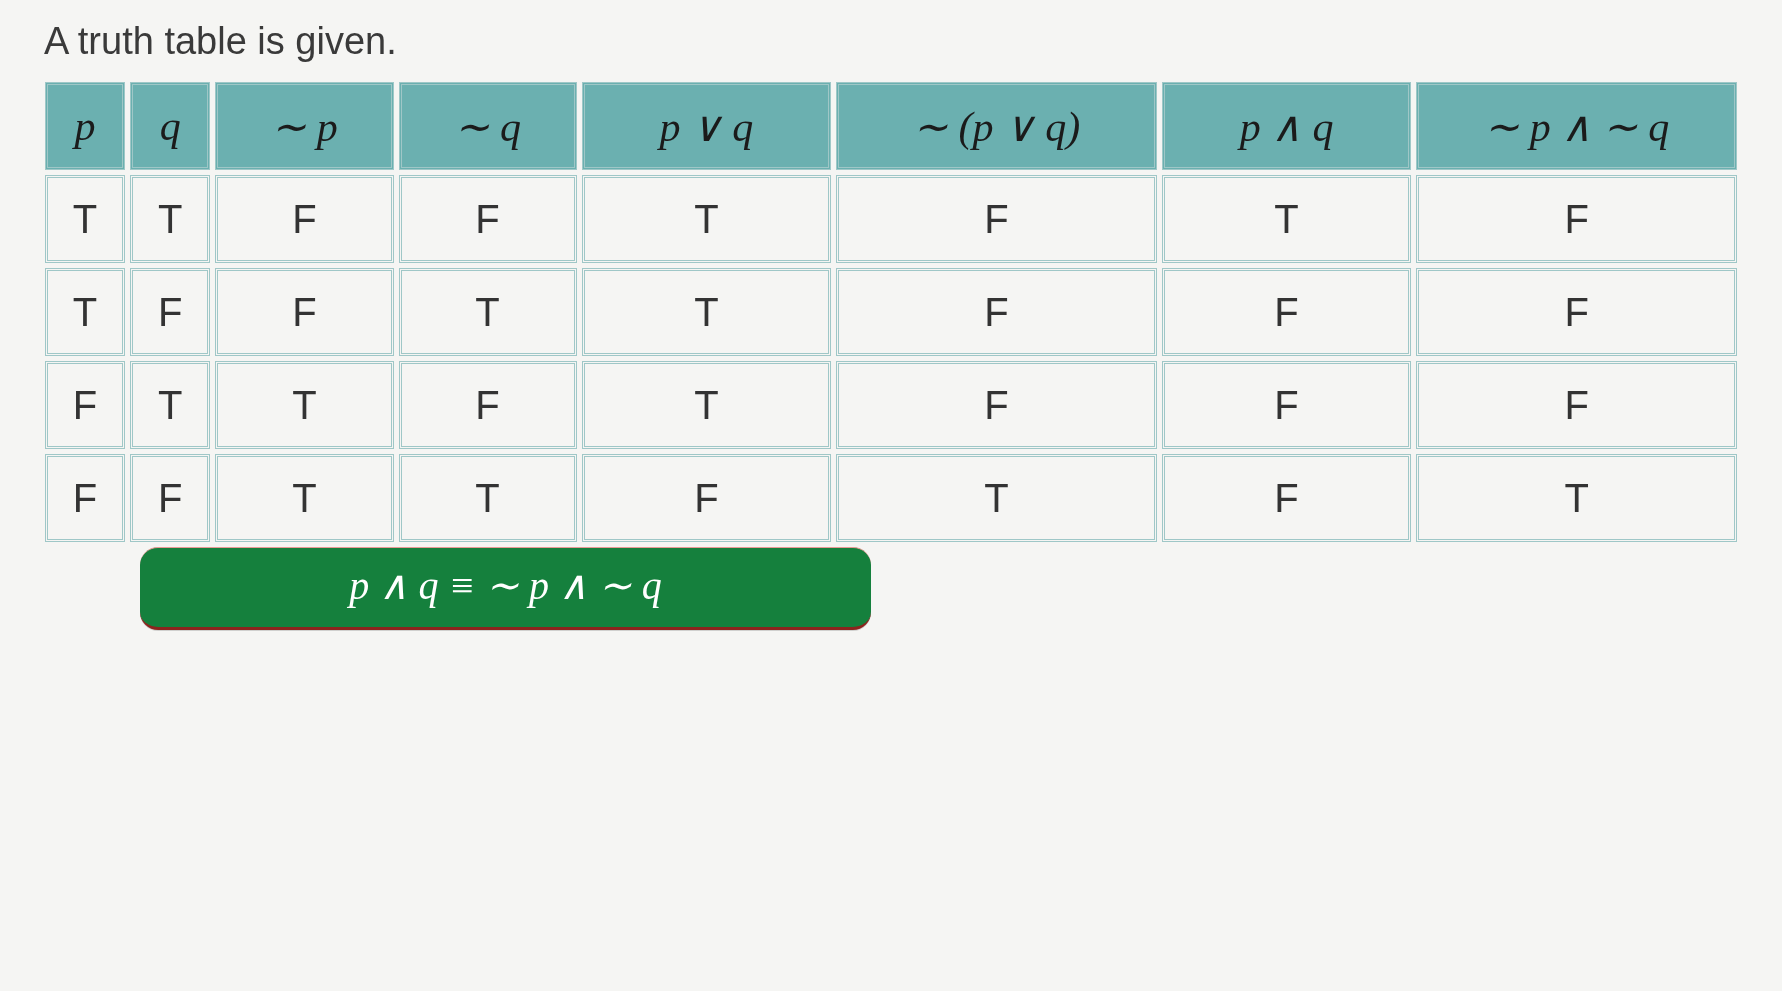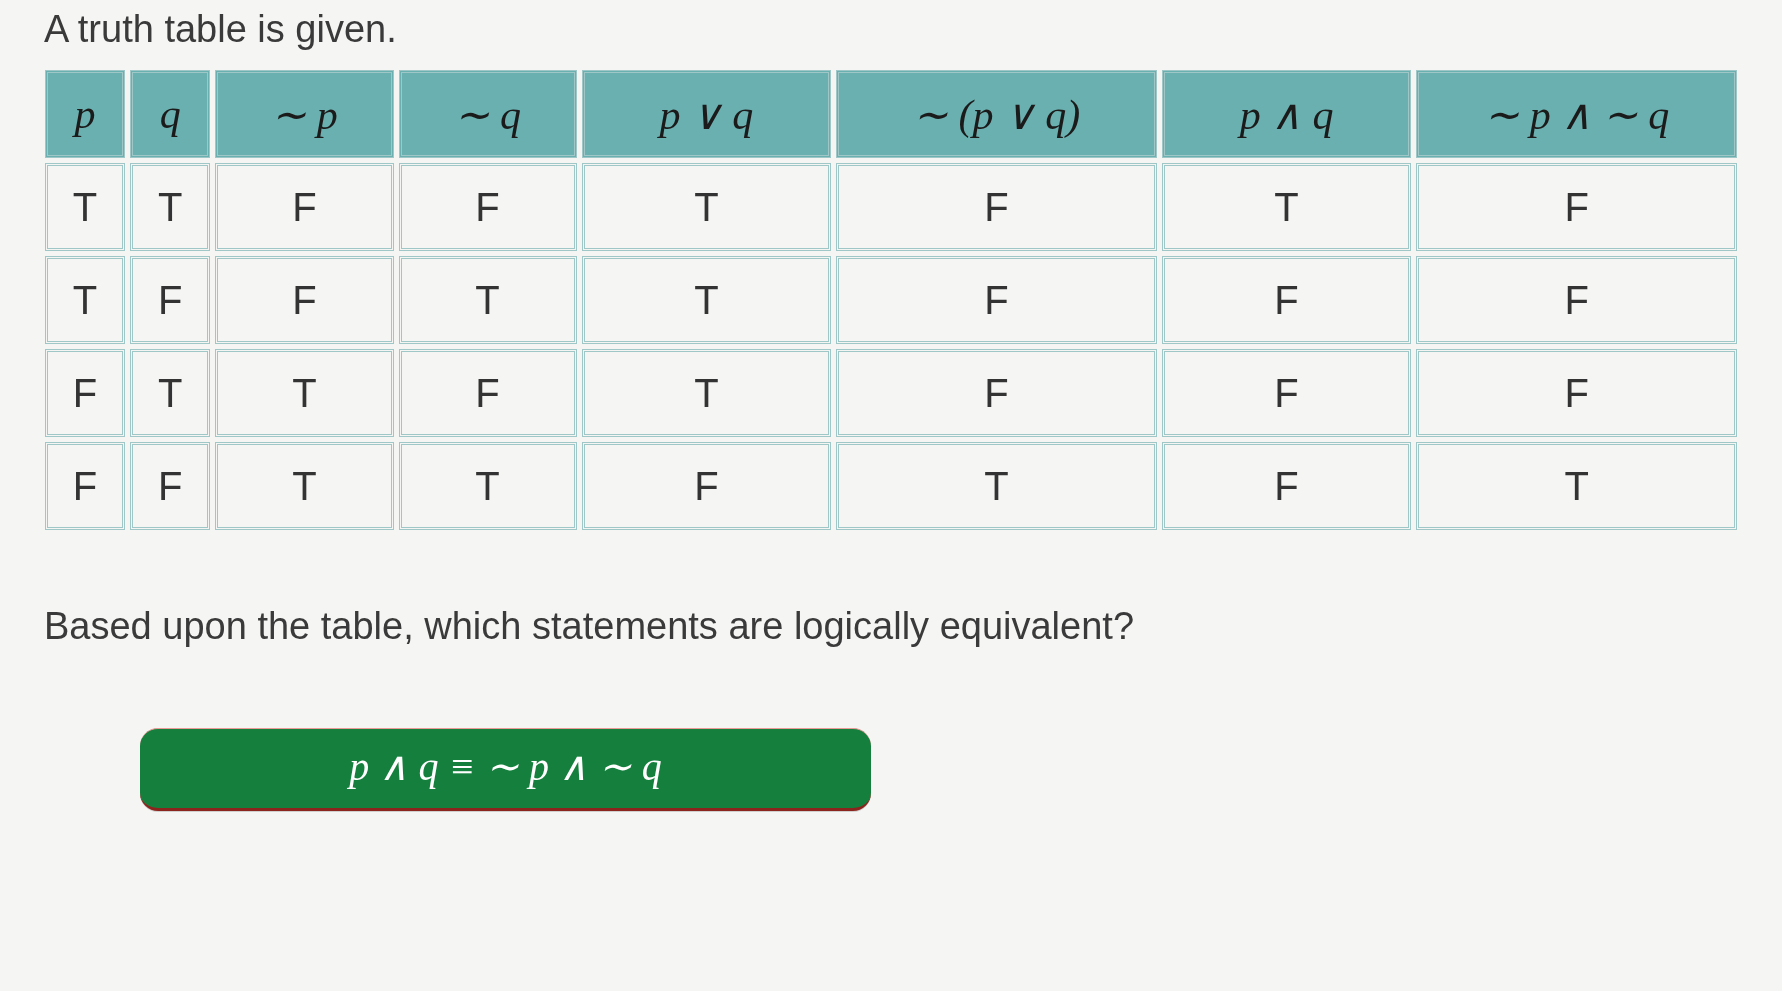--- a/index.html
+++ b/index.html
@@ -6,21 +6,21 @@
     margin: 0;
     padding: 0;
     width: 1782px;
     height: 991px;
     background: #f5f5f3;
     font-family: Arial, Helvetica, sans-serif;
     color: #333;
     overflow: hidden;
   }
   .page {
-    padding: 8px 40px 0 40px;
+    padding: 20px 40px 0 40px;
   }
   .intro {
     font-size: 38px;
     color: #3a3a3a;
     margin: 0 0 14px 4px;
   }
   table.truth {
     border-collapse: separate;
     border-spacing: 5px;
     width: 100%;
@@ -141,18 +141,17 @@
         <td>T</td>
         <td>T</td>
         <td>F</td>
         <td>T</td>
         <td>F</td>
         <td>T</td>
       </tr>
     </tbody>
   </table>
 
-  <div class="question">Based upon the table, which statements are logically equivalent?</div>
 
   <div class="answers">
     <button class="answer-btn">p ∧ q ≡ ∼ p ∧ ∼ q</button>
   </div>
 </div>
 
 </body></html>

